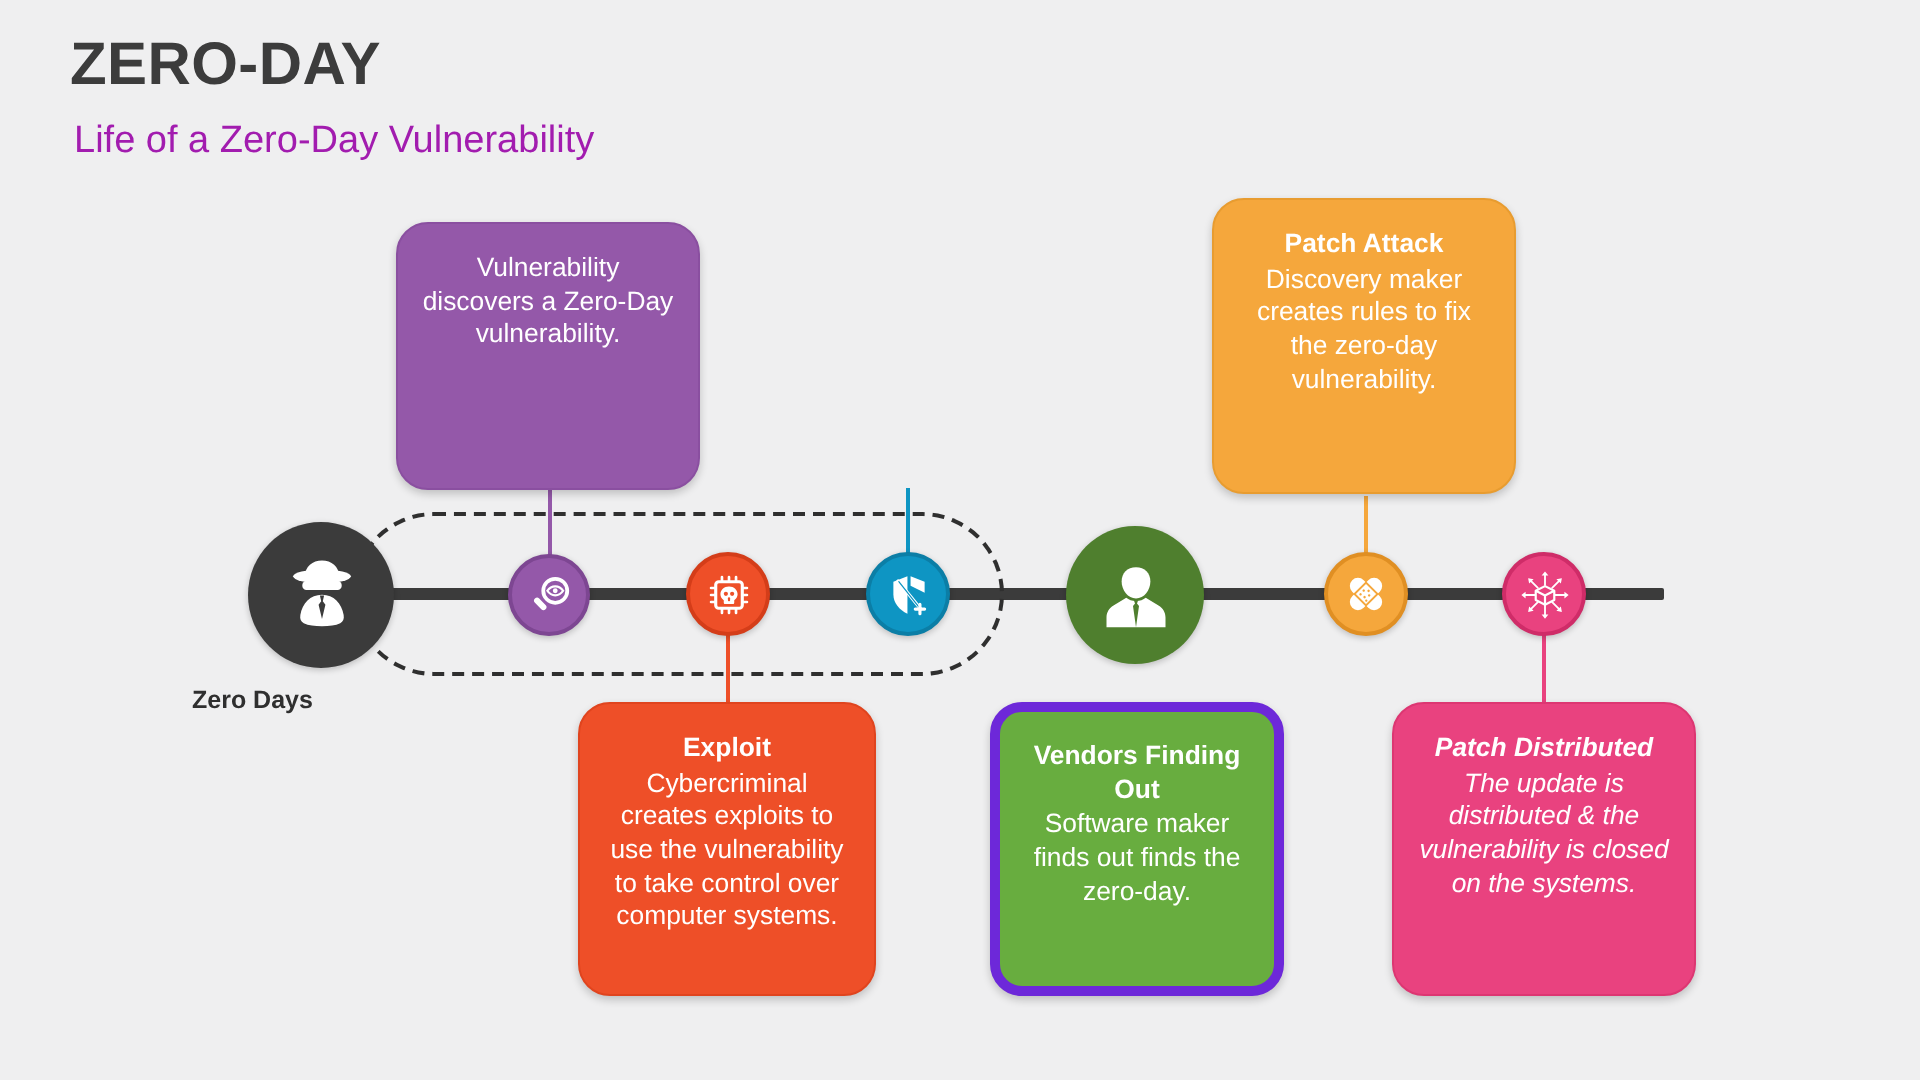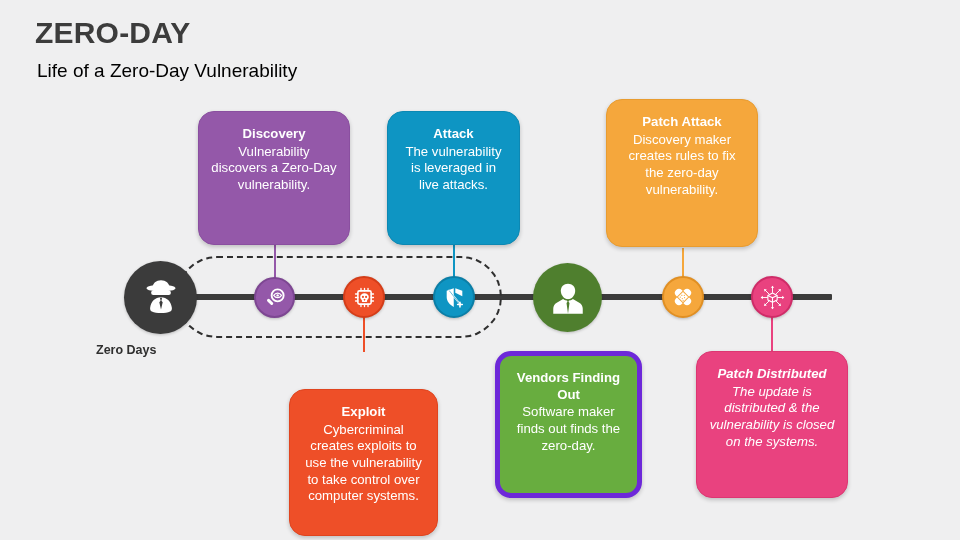--- a/index.html
+++ b/index.html
@@ -12,21 +12,21 @@
   #stage { position: relative; width: 935px; height: 540px; }
 
   
   #page-title {
     position: absolute; left: 35px; top: 16px;
     font-size: 30px; font-weight: bold; letter-spacing: .2px;
     color: #3c3c3c;
   }
   #page-subtitle {
     position: absolute; left: 37px; top: 60px;
-    font-size: 19px; color: #000000; font-weight: normal;
+    font-size: 19px; color: #a21caf; font-weight: normal;
   }
 
   
   #timeline-line {
     position: absolute; left: 150px; top: 294px;
     width: 682px; height: 6px; background: #3b3b3b; border-radius: 1px;
   }
   #zero-day-window {
     position: absolute; left: 176px; top: 256px;
     width: 326px; height: 82px;
@@ -87,21 +87,21 @@
   .card .card-title { font-weight: bold; display: block; margin-bottom: 1px; }
   .card .card-body  { display: block; }
 
   #card-discovery { left: 198px; top: 111px; width: 152px; height: 134px;
     background: #9458a9; border: 1px solid #8a4fa0; }
   #card-attack { left: 387px; top: 111px; width: 133px; height: 134px;
     background: #0e95c3; border: 1px solid #0c88b3; }
   #card-patch-created { left: 606px; top: 99px; width: 152px; height: 148px;
     background: #f5a73c; border: 1px solid #e89c30; }
   #card-exploit { left: 289px; top: 351px; width: 149px; height: 147px;
-    background: #ee4f28; border: 1px solid #e0441e; margin-top: 38px; }
+    background: #ee4f28; border: 1px solid #e0441e; }
   #card-vendors { left: 495px; top: 351px; width: 147px; height: 147px;
     background: #68ad3f; border: 5px solid #6d28d9; }
   #card-patch-distributed { left: 696px; top: 351px; width: 152px; height: 147px;
     background: #e9427f; border: 1px solid #dd3672; font-style: italic; }
 </style>
 </head>
 <body>
 
 <div id="stage">
 
@@ -227,28 +227,23 @@
         </g>
         <g fill="none" stroke="#ffffff" stroke-width="2.6" stroke-linejoin="round">
           <path d="M32 21.5 43 27v11L32 43.5 21 38V27z"></path>
           <path d="M21 27l11 5.5L43 27M32 32.5v11"></path>
         </g>
       </svg>
     </span>
   </div>
 
   <div class="card" id="card-discovery">
-    <span class="card-title">Discovery</span>
     <span class="card-body">Vulnerability discovers a Zero-Day vulnerability.</span>
   </div>
 
-  <div class="card" id="card-attack">
-    <span class="card-title">Attack</span>
-    <span class="card-body">The vulnerability is leveraged in live attacks.</span>
-  </div>
 
   <div class="card" id="card-patch-created">
     <span class="card-title">Patch Attack</span>
     <span class="card-body">Discovery maker creates rules to fix the zero-day vulnerability.</span>
   </div>
 
   <div class="card" id="card-exploit">
     <span class="card-title">Exploit</span>
     <span class="card-body">Cybercriminal creates exploits to use the vulnerability to take control over computer systems.</span>
   </div>

